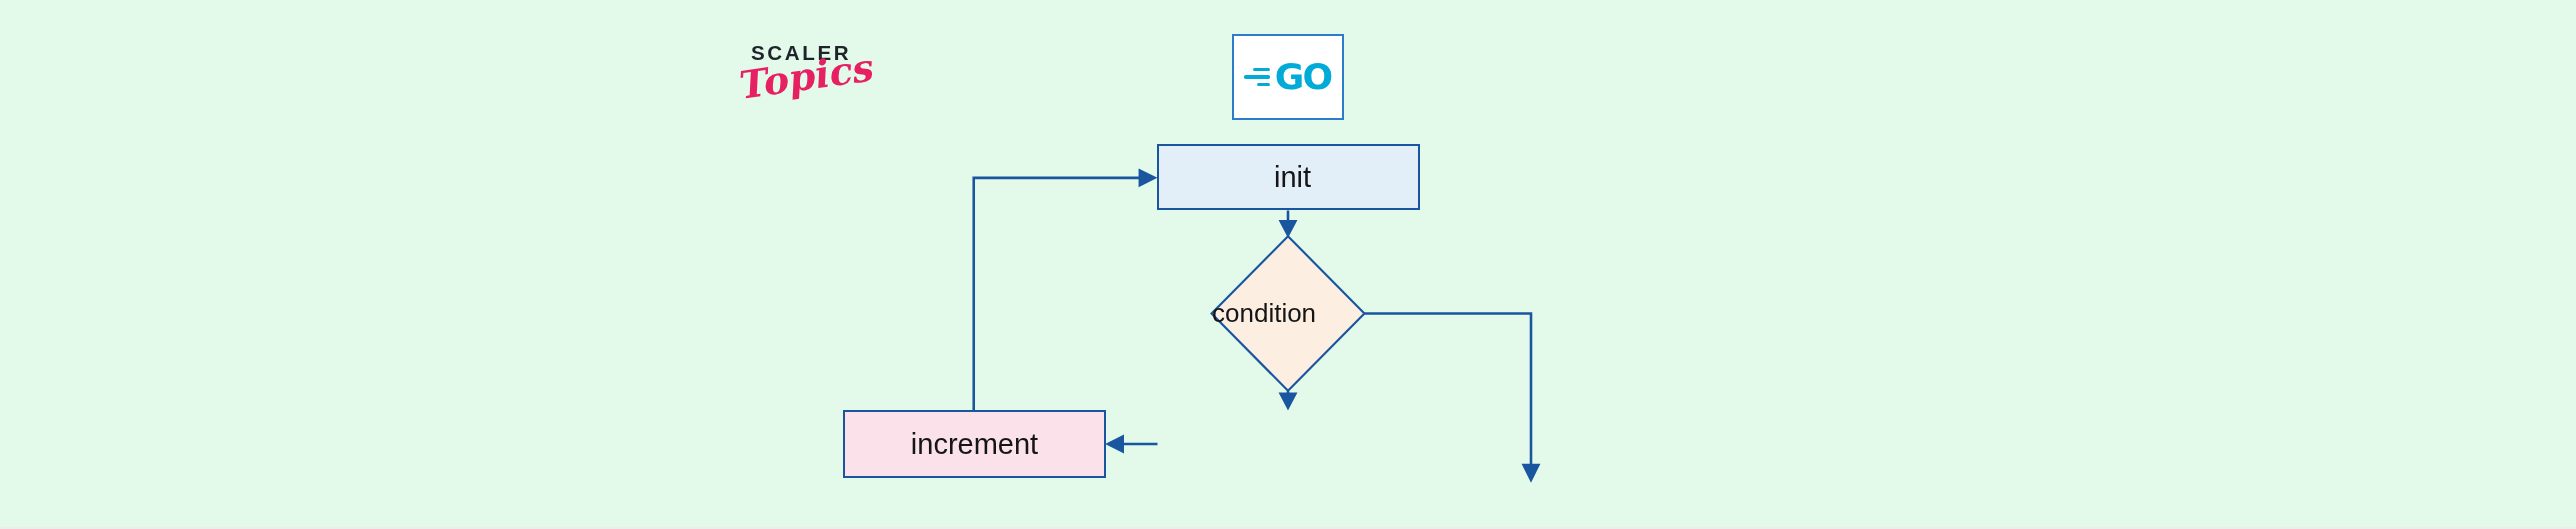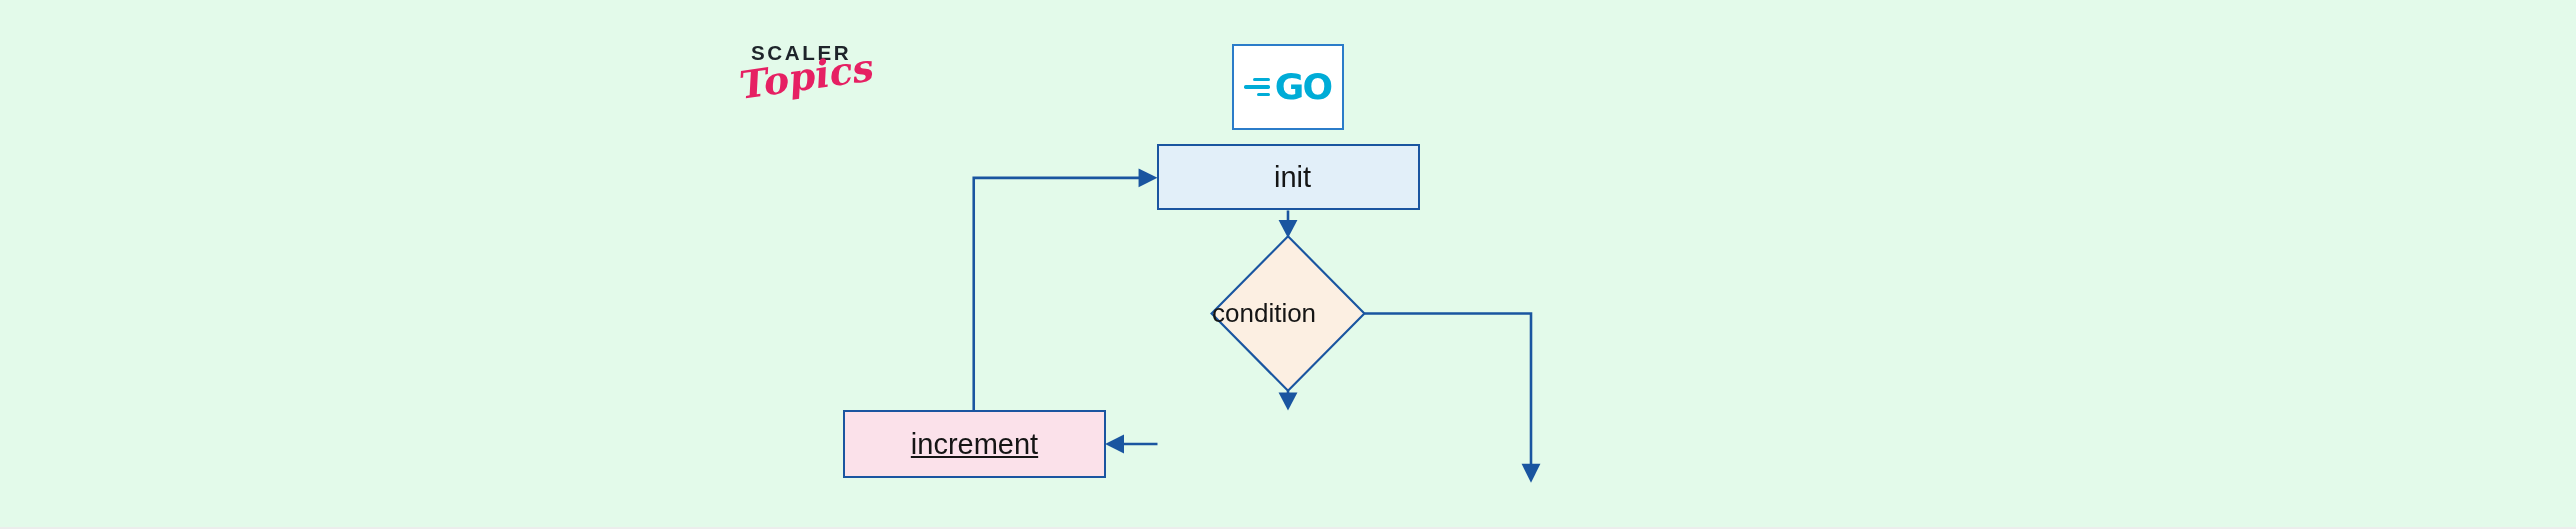--- a/index.html
+++ b/index.html
@@ -38,21 +38,21 @@
     font-family:"DejaVu Serif",serif;
     font-style:italic;font-weight:bold;
     font-size:38px;line-height:1.0;
     color:var(--brand-pink);
     transform:rotate(-8deg);
     transform-origin:left center;
     margin-left:-3.4px;margin-top:1.7px;
   }
   
   .go-box{
-    position:absolute;left:1232px;top:44px;width:112px;height:86px;
+    position:absolute;left:1232px;top:34px;width:112px;height:86px;
     background:#ffffff;border:2.6px solid var(--go-border);
     display:flex;align-items:center;justify-content:center;
   }
   .go-lines{display:flex;flex-direction:column;align-items:flex-end;gap:4.3px;margin-right:4.3px;}
   .go-lines i{display:block;height:3.4px;background:var(--go-blue);border-radius:1.7px;}
   .go-lines i:nth-child(1){width:17px;}
   .go-lines i:nth-child(2){width:26px;}
   .go-lines i:nth-child(3){width:13.7px;}
   .go-text{
     color:var(--go-blue);
@@ -62,21 +62,21 @@
   
   .node{
     position:absolute;
     border:2.6px solid var(--stroke);
     display:flex;align-items:center;justify-content:center;
     font-size:29px;color:var(--ink);
     font-family:"Liberation Sans",sans-serif;
   }
   .node-init{left:1157px;top:144px;width:263px;height:66px;background:var(--init-fill);padding-left:8px;}
   .node-code{left:1157px;top:410px;width:263px;height:68px;background:var(--pink-fill);}
-  .node-increment{left:843px;top:410px;width:263px;height:68px;background:var(--pink-fill);text-decoration:underline;}
+  .node-increment{left:843px;top:410px;width:263px;height:68px;background:var(--pink-fill);}
   .diamond-label{
     position:absolute;left:1212px;top:298px;width:153px;height:31px;
     line-height:31px;
     font-size:26px;color:var(--ink);
     font-family:"Liberation Sans",sans-serif;
   }
   
   svg.connectors{position:absolute;left:0;top:0;width:2576px;height:530px;pointer-events:none;}
   .edge{stroke:var(--stroke);stroke-width:3;fill:none;}
   .head{fill:var(--stroke);stroke:none;}

